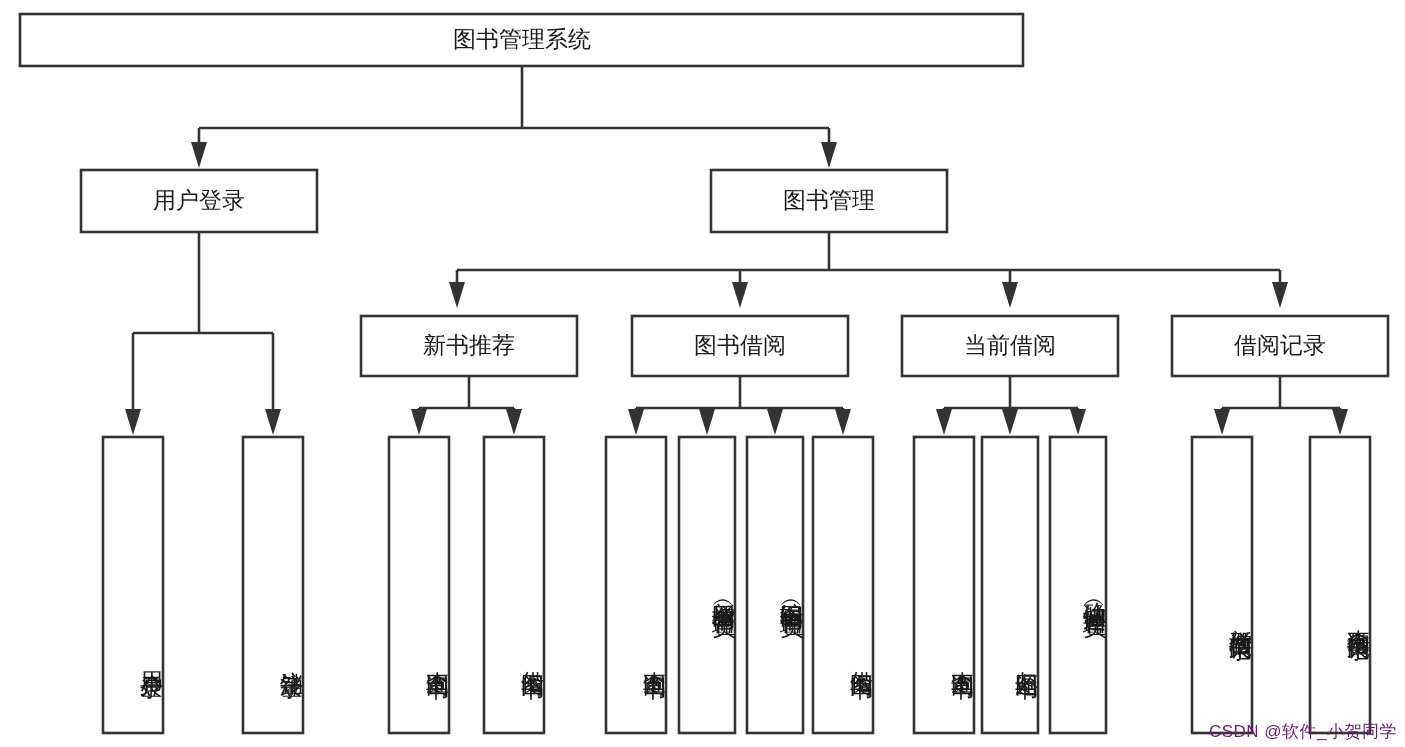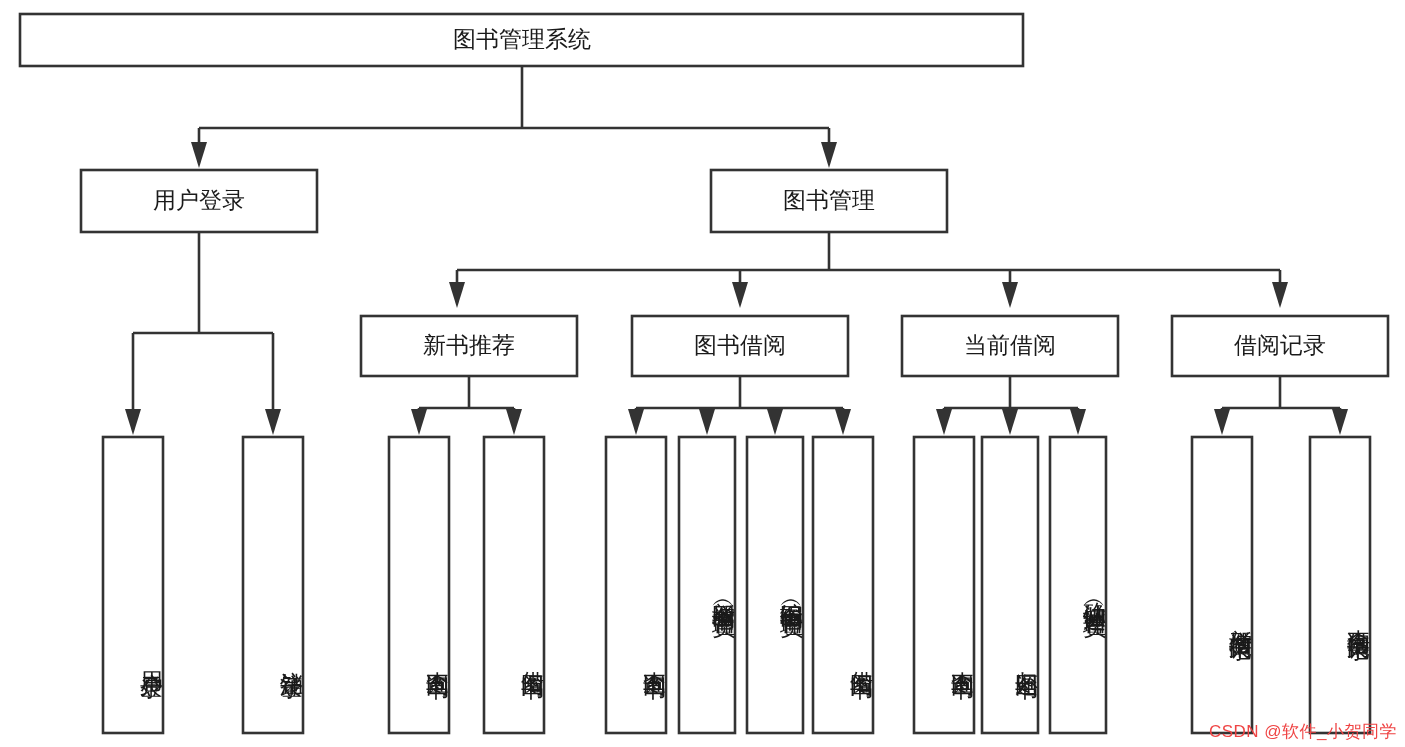--- a/index.html
+++ b/index.html
@@ -63,21 +63,21 @@
     justify-content: center;
     white-space: nowrap;
     pointer-events: none;
   }
   .watermark {
     position: absolute;
     right: 8px;
     bottom: 4px;
     font-family: "Liberation Sans", "DejaVu Sans", sans-serif;
     font-size: 17px;
-    color: #ef4444;
+    color: #701a75;
     letter-spacing: 0.5px;
     user-select: none;
   }
 </style>
 </head>
 <body>
 
 <div id="diagram-root">
 
   <svg class="diagram-svg" viewBox="0 0 1405 747" xmlns="http://www.w3.org/2000/svg">

